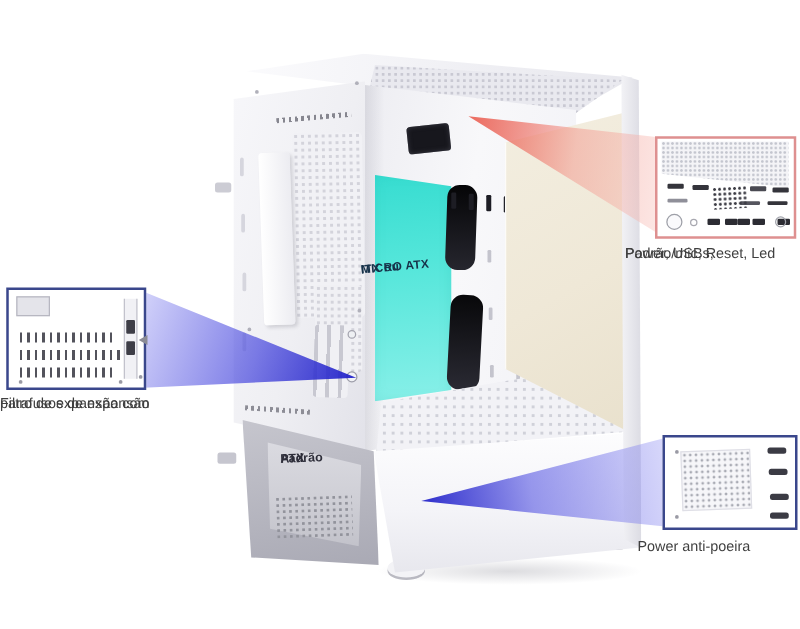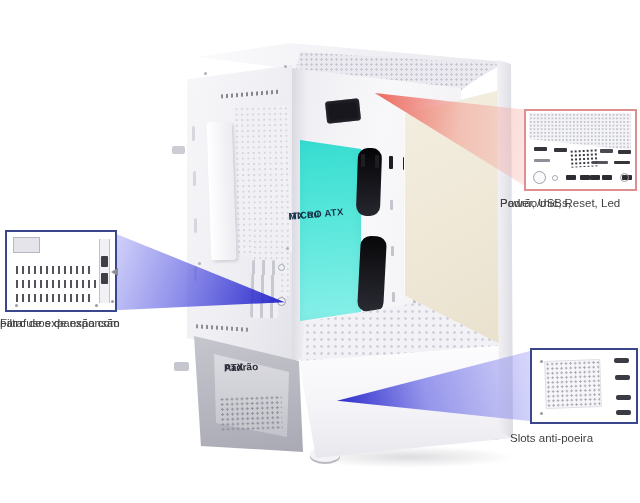--- a/index.html
+++ b/index.html
@@ -249,16 +249,16 @@
 
   <div id="cap-io" class="caption">
     <div>Power, USBs,</div>
     <div>Padrão/mic, Reset, Led</div>
   </div>
   <div id="cap-slots" class="caption">
     <div>Filtro de expansão com</div>
     <div>parafusos de expansão</div>
   </div>
   <div id="cap-filter" class="caption">
-    <div>Slots anti-poeira</div>
+    <div>Power anti-poeira</div>
   </div>
 
 </div>
 
 </body></html>

